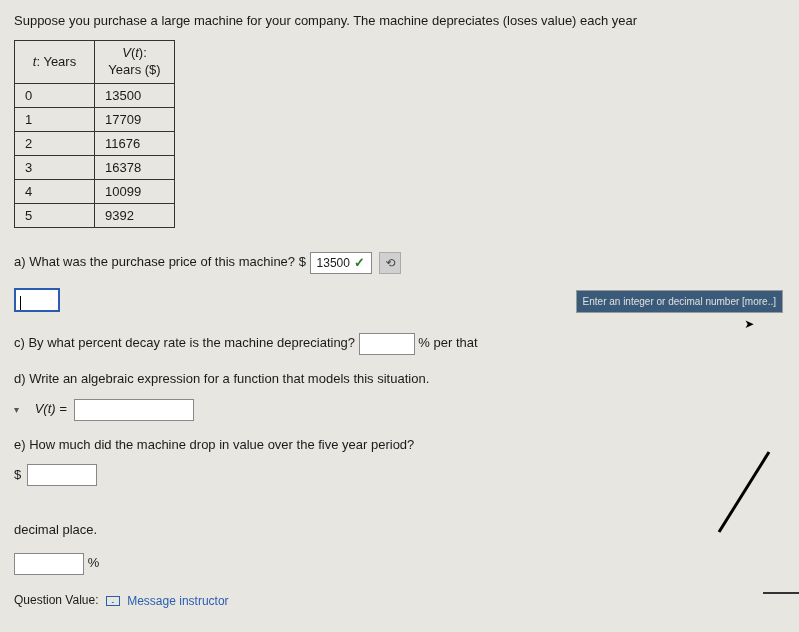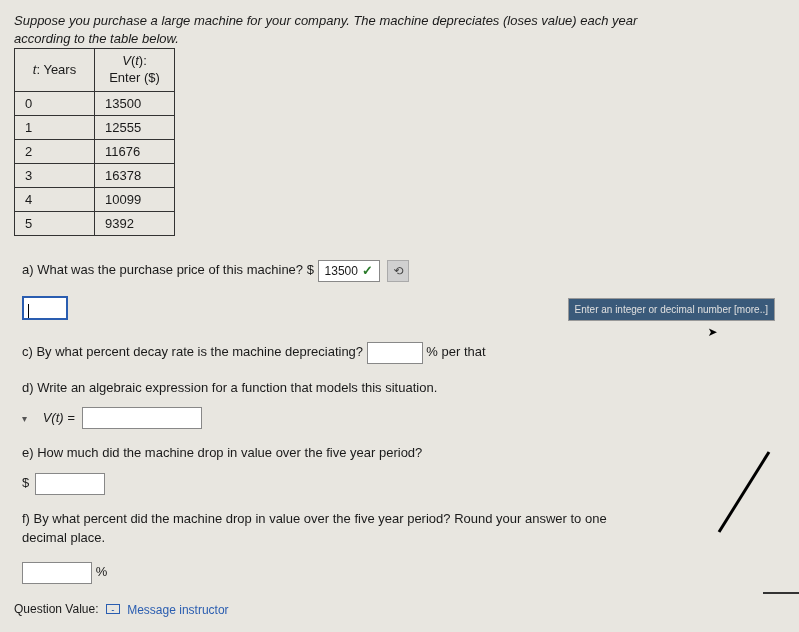--- a/index.html
+++ b/index.html
@@ -7,39 +7,39 @@
       font-family: Arial, Helvetica, sans-serif;
       background: #e8e6e0;
       color: #1a1a1a;
       padding: 12px 14px;
       font-size: 13px;
       width: 799px;
       height: 632px;
       overflow: hidden;
       position: relative;
     }
-    .prompt { line-height: 1.4; font-weight: 500; font-style: italic; }
+    .prompt { line-height: 1.4; margin-bottom: 10px; font-weight: 500; }
     table.depr {
       border-collapse: collapse;
       margin-bottom: 24px;
     }
     table.depr th, table.depr td {
       border: 1px solid #333;
       padding: 4px 10px;
       text-align: left;
       min-width: 80px;
       font-size: 13px;
     }
     table.depr th {
       font-weight: 500;
       text-align: center;
       line-height: 1.3;
     }
     .part {
-      margin: 14px 8px;
+      margin: 14px 0;
       line-height: 1.5;
     }
     .inline-input {
       display: inline-block;
       height: 22px;
       border: 1px solid #888;
       background: #fff;
       padding: 2px 4px;
       vertical-align: middle;
       font-size: 13px;
@@ -94,21 +94,21 @@
       display: inline-block;
       background: #3a5a7a;
       color: #e0e0e0;
       font-size: 10px;
       padding: 3px 6px;
       border: 1px solid #999;
       white-space: nowrap;
     }
     .tooltip-wrap {
       float: right;
-      text-align: left;
+      text-align: center;
       margin-right: 2px;
       margin-top: 2px;
     }
     .cursor-arrow {
       display: inline-block;
       font-size: 12px;
       color: #000;
       margin-top: 2px;
       margin-left: 140px;
     }
@@ -166,41 +166,40 @@
       width: 36px;
       border-top: 2px solid #333;
     }
     .tooltip-col { display:inline-block; vertical-align:top; }
   </style>
 </head>
 <body>
 
 <div class="prompt">
   <span>Suppose you purchase a large machine for your company. The machine depreciates (loses value) each year</span><br>
-  <span>according to the table below.</span>
 </div>
 
 <table class="depr">
   <thead>
     <tr>
       <th><span class="italic">t</span>: Years</th>
       <th>
         <span><span class="italic">V</span>(<span class="italic">t</span>):</span><br>
-        <span>Enter ($)</span>
+        <span>Years ($)</span>
       </th>
     </tr>
   </thead>
   <tbody>
     <tr>
         <td>0</td>
         <td>13500</td>
       </tr>
     <tr>
         <td>1</td>
-        <td>12555</td>
+        <td>17709</td>
       </tr>
     <tr>
         <td>2</td>
         <td>11676</td>
       </tr>
     <tr>
         <td>3</td>
         <td>16378</td>
       </tr>
     <tr>
@@ -250,21 +249,21 @@
 
 <div class="part">
   <span>e) How much did the machine drop in value over the five year period?</span>
 </div>
 <div class="part" style="margin-top:-4px;">
   <span class="dollar">$</span>
   <span class="inline-input med"></span>
 </div>
 
 <div class="part">
-  <span>f) By what percent did the machine drop in value over the five year period? Round your answer to one</span><br>
+  <br>
   <span>decimal place.</span>
 </div>
 <div class="part" style="margin-top:2px;">
   <span class="inline-input med"></span>
   <span>%</span>
 </div>
 
 <div class="help-row">
   <span>Question Value:</span>
   <span class="envelope"></span>

